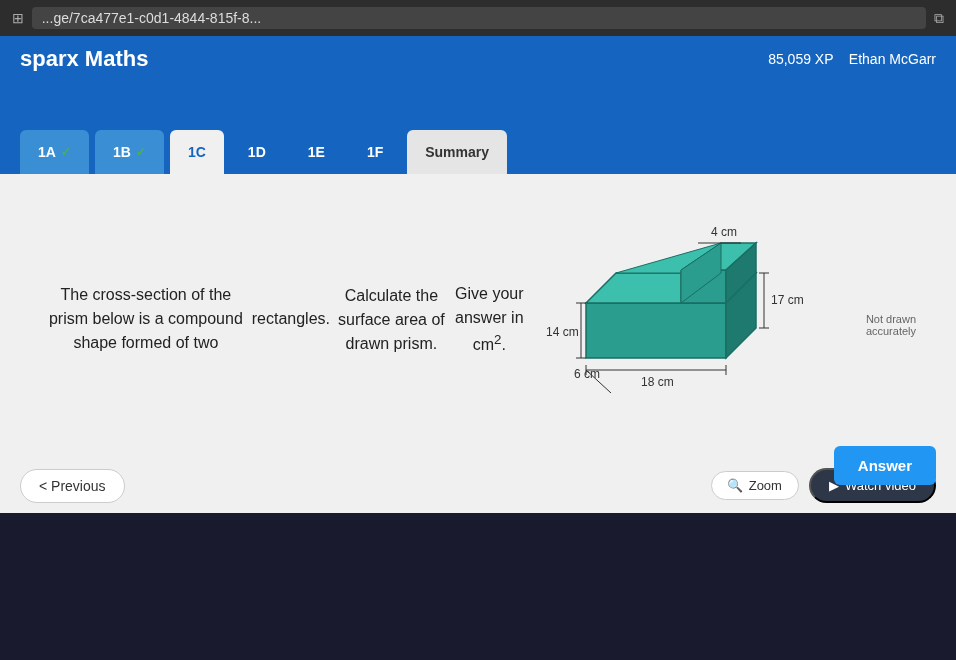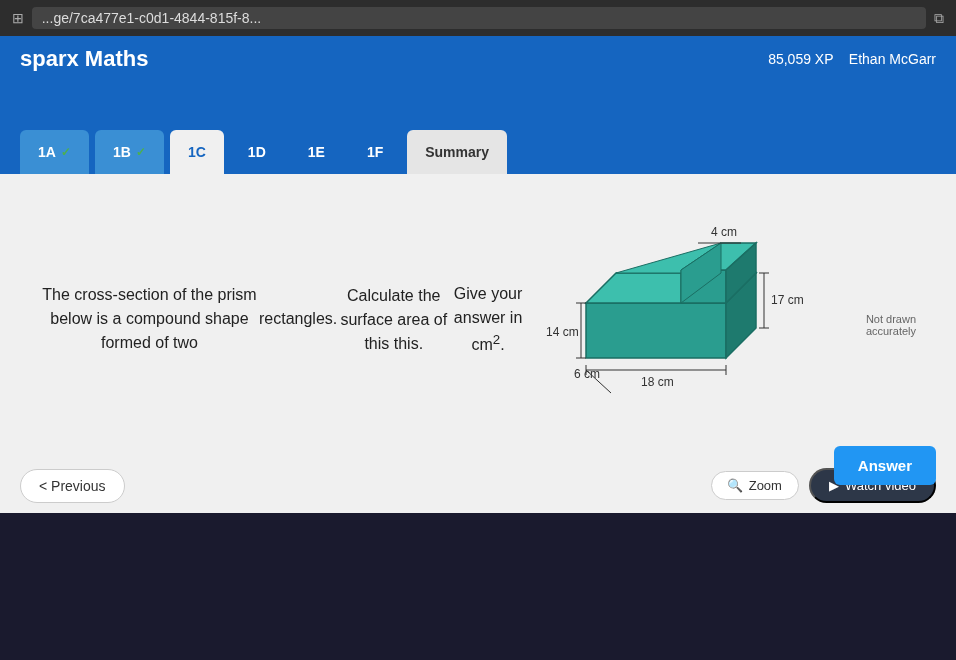--- a/index.html
+++ b/index.html
@@ -245,21 +245,21 @@
       <span>1F</span>
     </div>
     <div class="tab summary">
       <span>Summary</span>
     </div>
   </div>
 
   <div class="content">
     <p class="question-text">The cross-section of the prism below is a compound shape formed of two</p>
     <p class="question-text">rectangles.</p>
-    <p class="question-sub">Calculate the surface area of this this.</p>
+    <p class="question-sub">Calculate the surface area of drawn prism.</p>
     <p class="question-sub">Give your answer in cm<sup>2</sup>.</p>
 
     <div class="prism-container">
       <svg width="340" height="220" viewBox="0 0 340 220">
 
         <polygon points="60,150 200,150 200,95 60,95" fill="#2a9d8f" stroke="#1a6e63" stroke-width="1.5"></polygon>
 
         <polygon points="60,95 200,95 230,65 90,65" fill="#3dbfad" stroke="#1a6e63" stroke-width="1.5"></polygon>
 
         <polygon points="200,150 230,120 230,65 200,95" fill="#1e7a6e" stroke="#1a6e63" stroke-width="1.5"></polygon>

